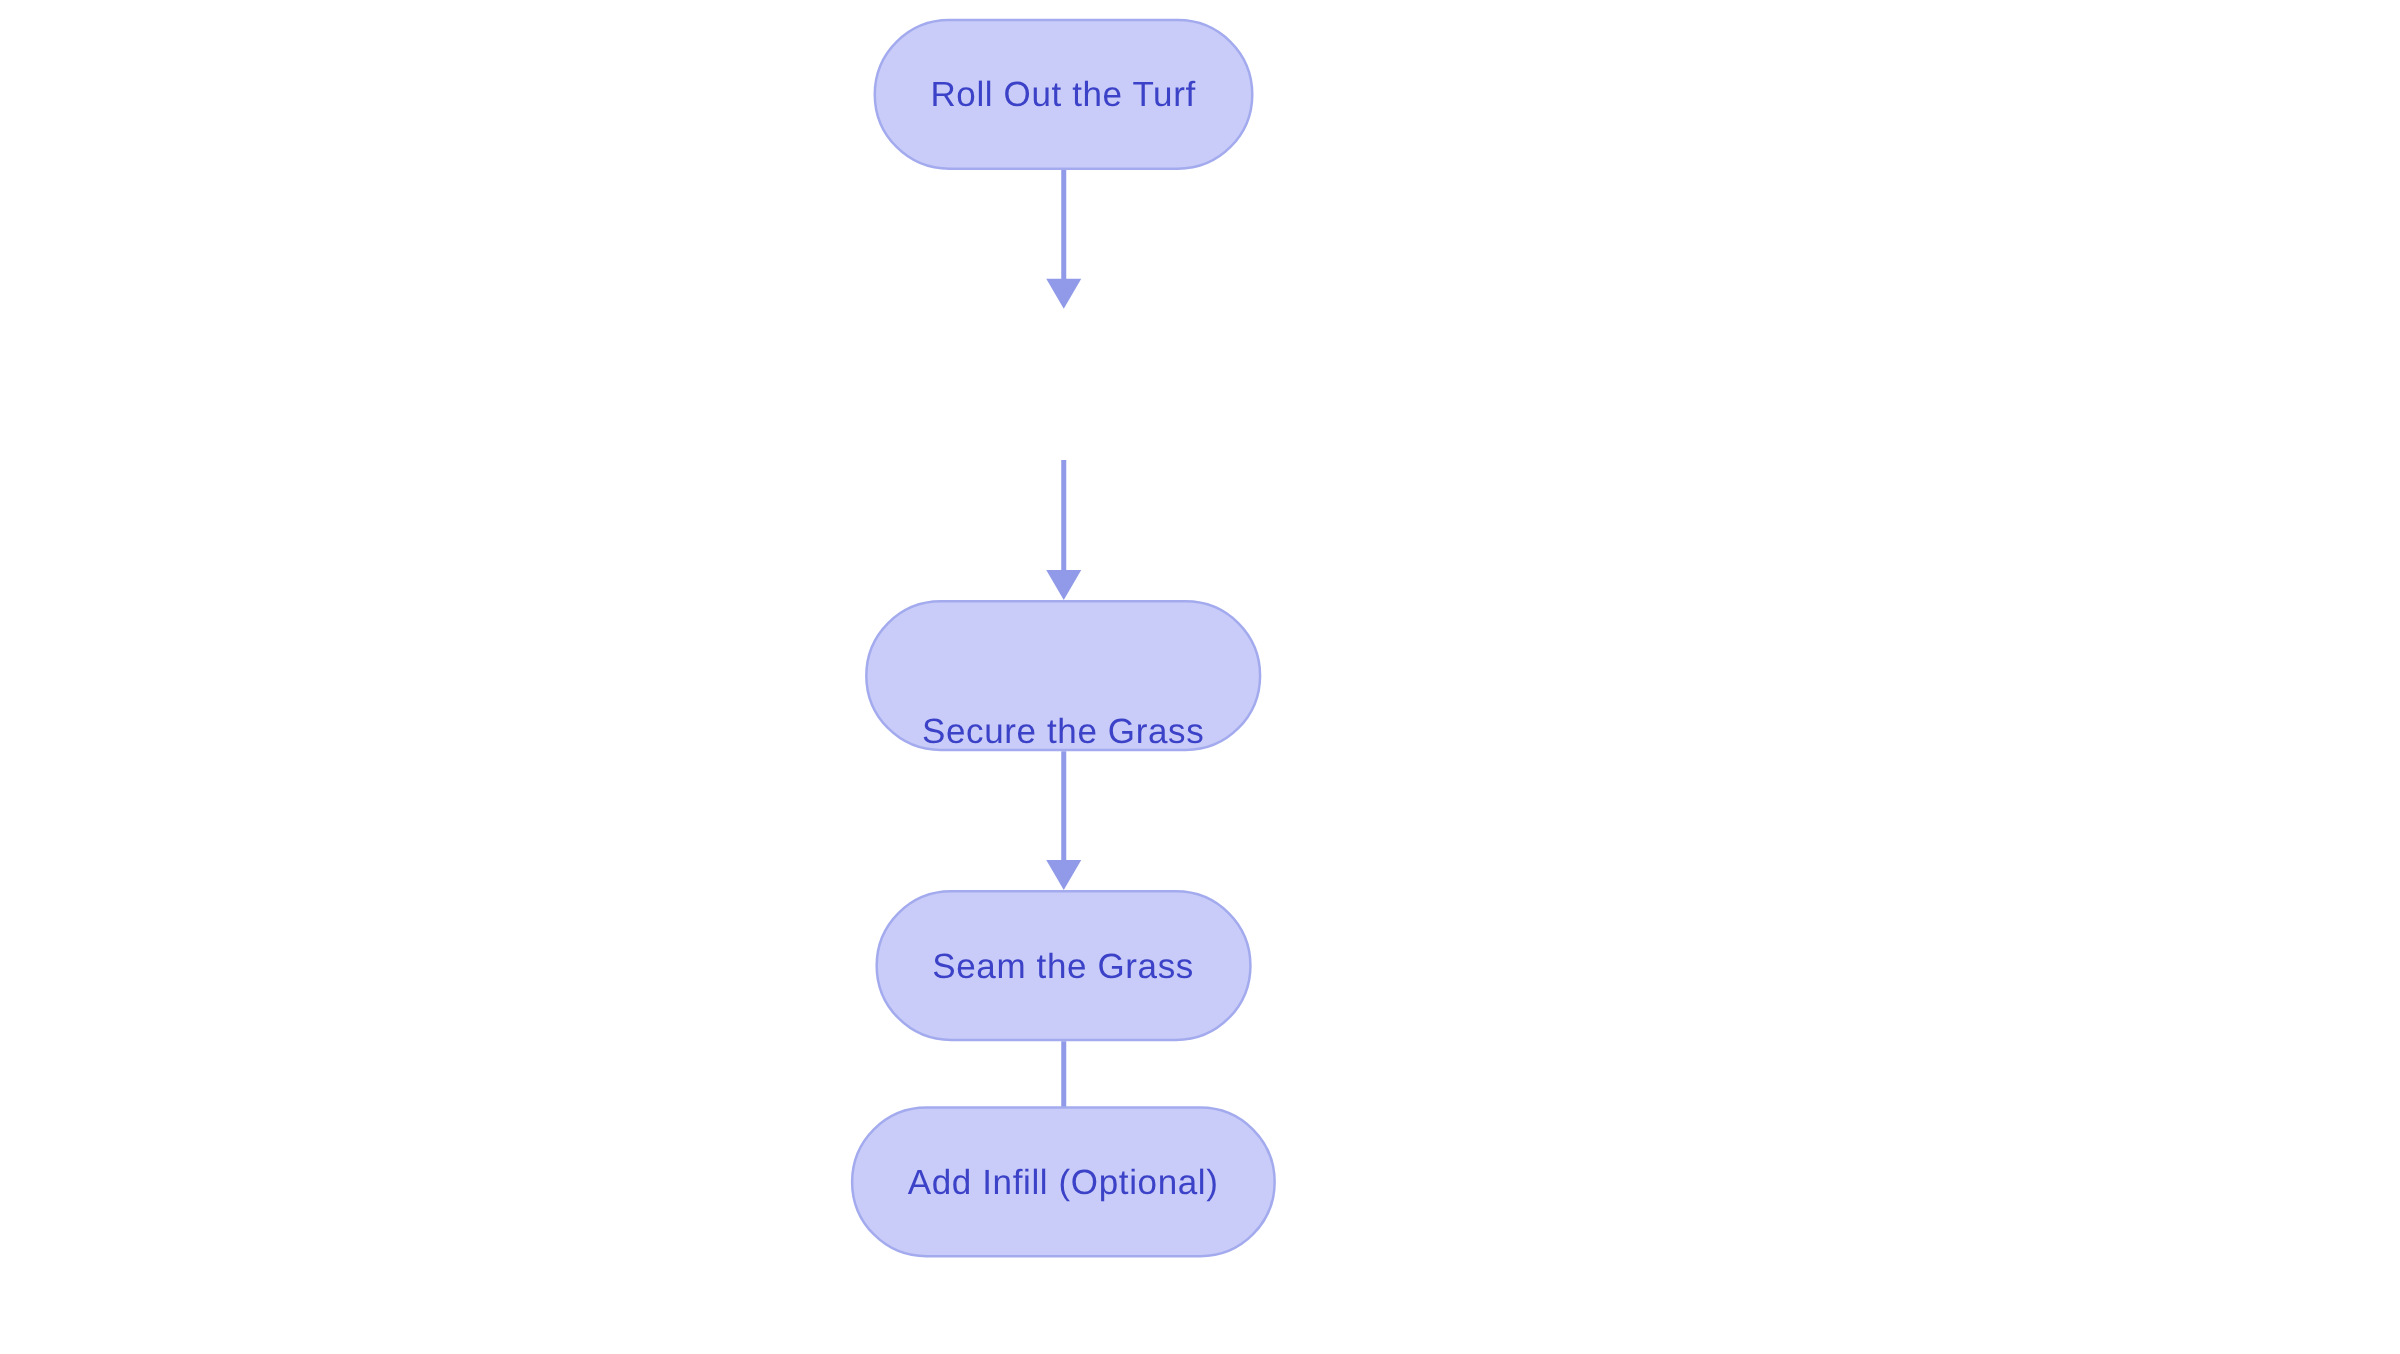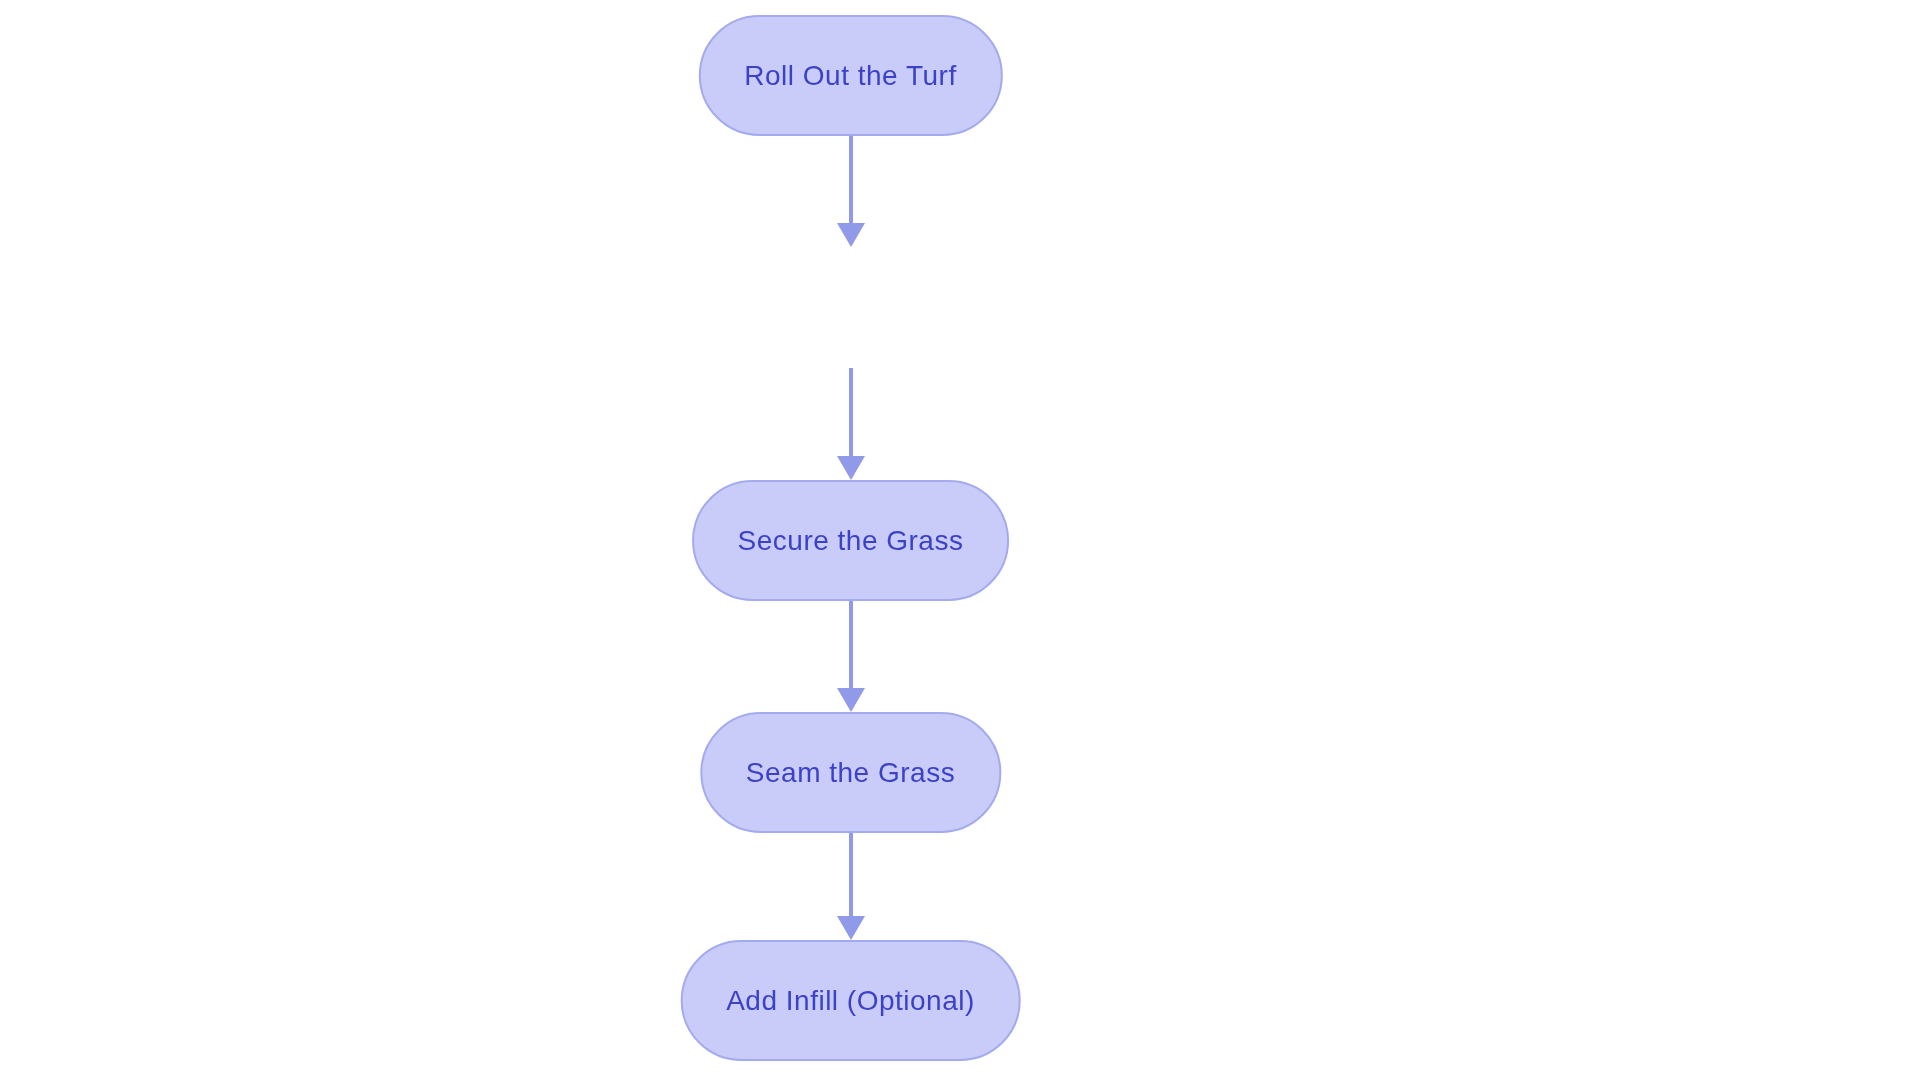--- a/index.html
+++ b/index.html
@@ -47,23 +47,23 @@
     position: absolute;
     left: calc(50% - 14px);
     width: 0;
     height: 0;
     border-left: 14px solid transparent;
     border-right: 14px solid transparent;
     border-top: 24px solid var(--arrow, #909AE8);
   }
   .n1 { top: 15px; }
   .n2 { top: 247px; }
-  .n3 { top: 480px; }
+  .n3 { top: 480px; align-items: flex-end; }
   .n4 { top: 712px; text-align: right; }
-  .n5 { top: 940px; }
+  .n5 { top: 885px; }
   .e1-line { top: 136px; height: 89px; }
   .e1-head { top: 223px; }
   .e2-line { top: 368px; height: 90px; }
   .e2-head { top: 456px; }
   .e3-line { top: 601px; height: 89px; }
   .e3-head { top: 688px; }
   .e4-line { top: 833px; height: 85px; }
   .e4-head { top: 916px; }
 </style>
 </head>

